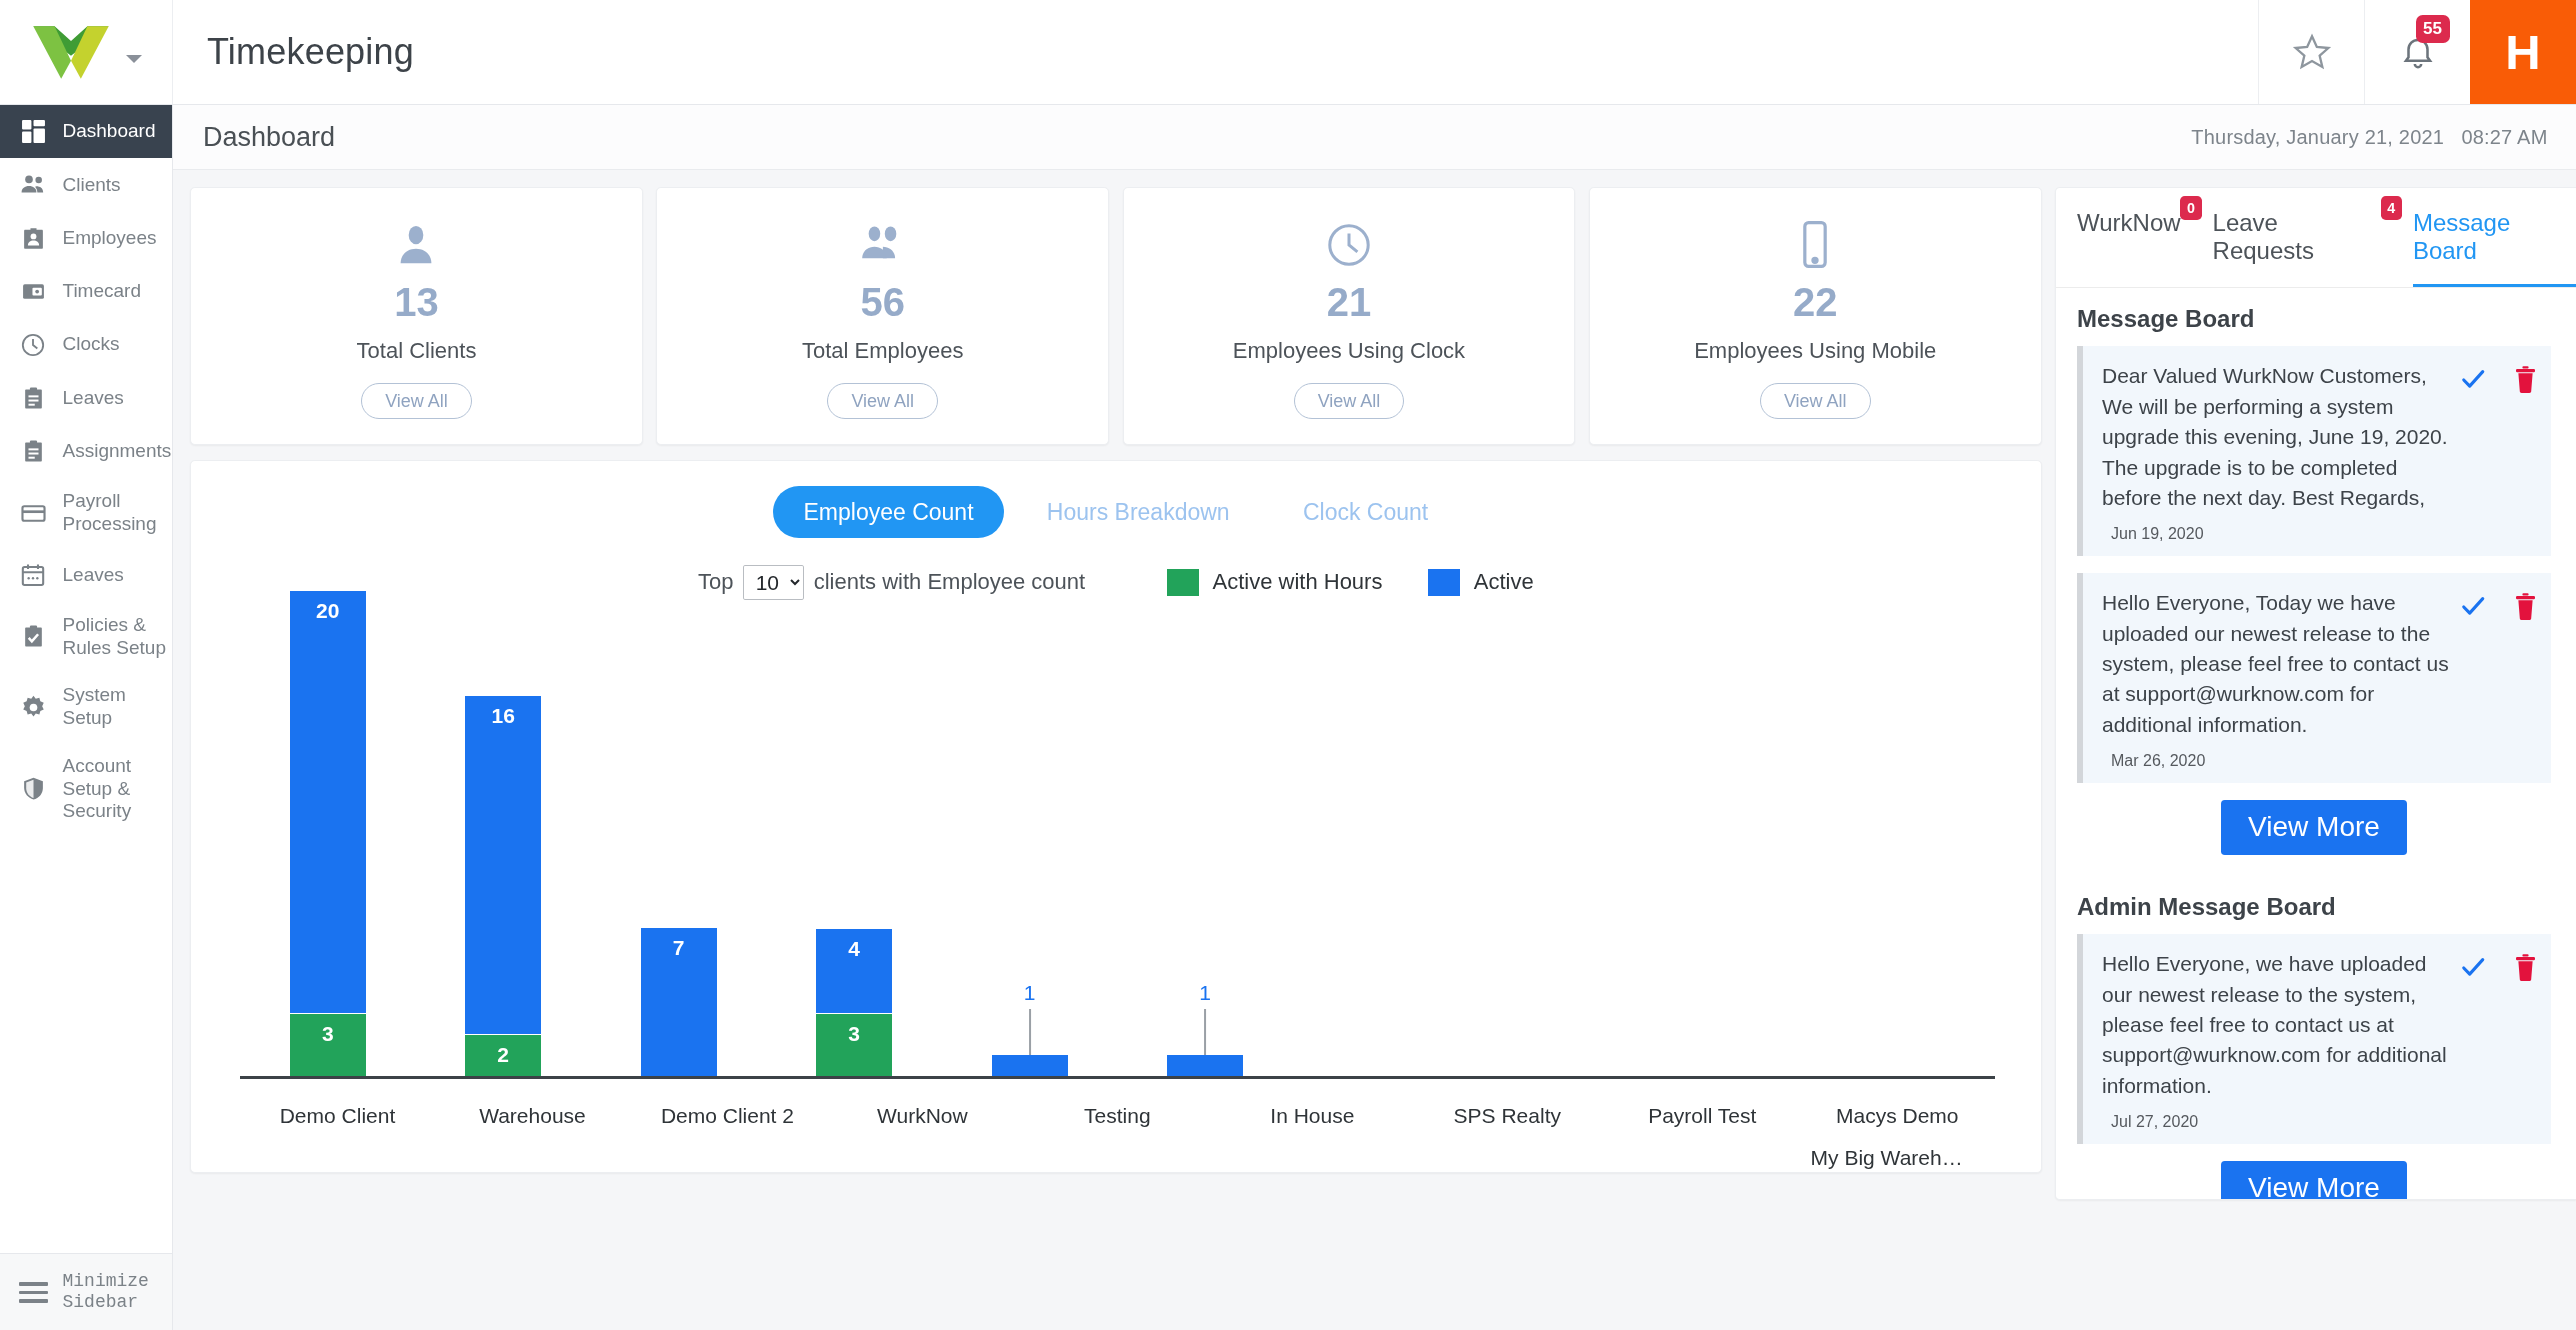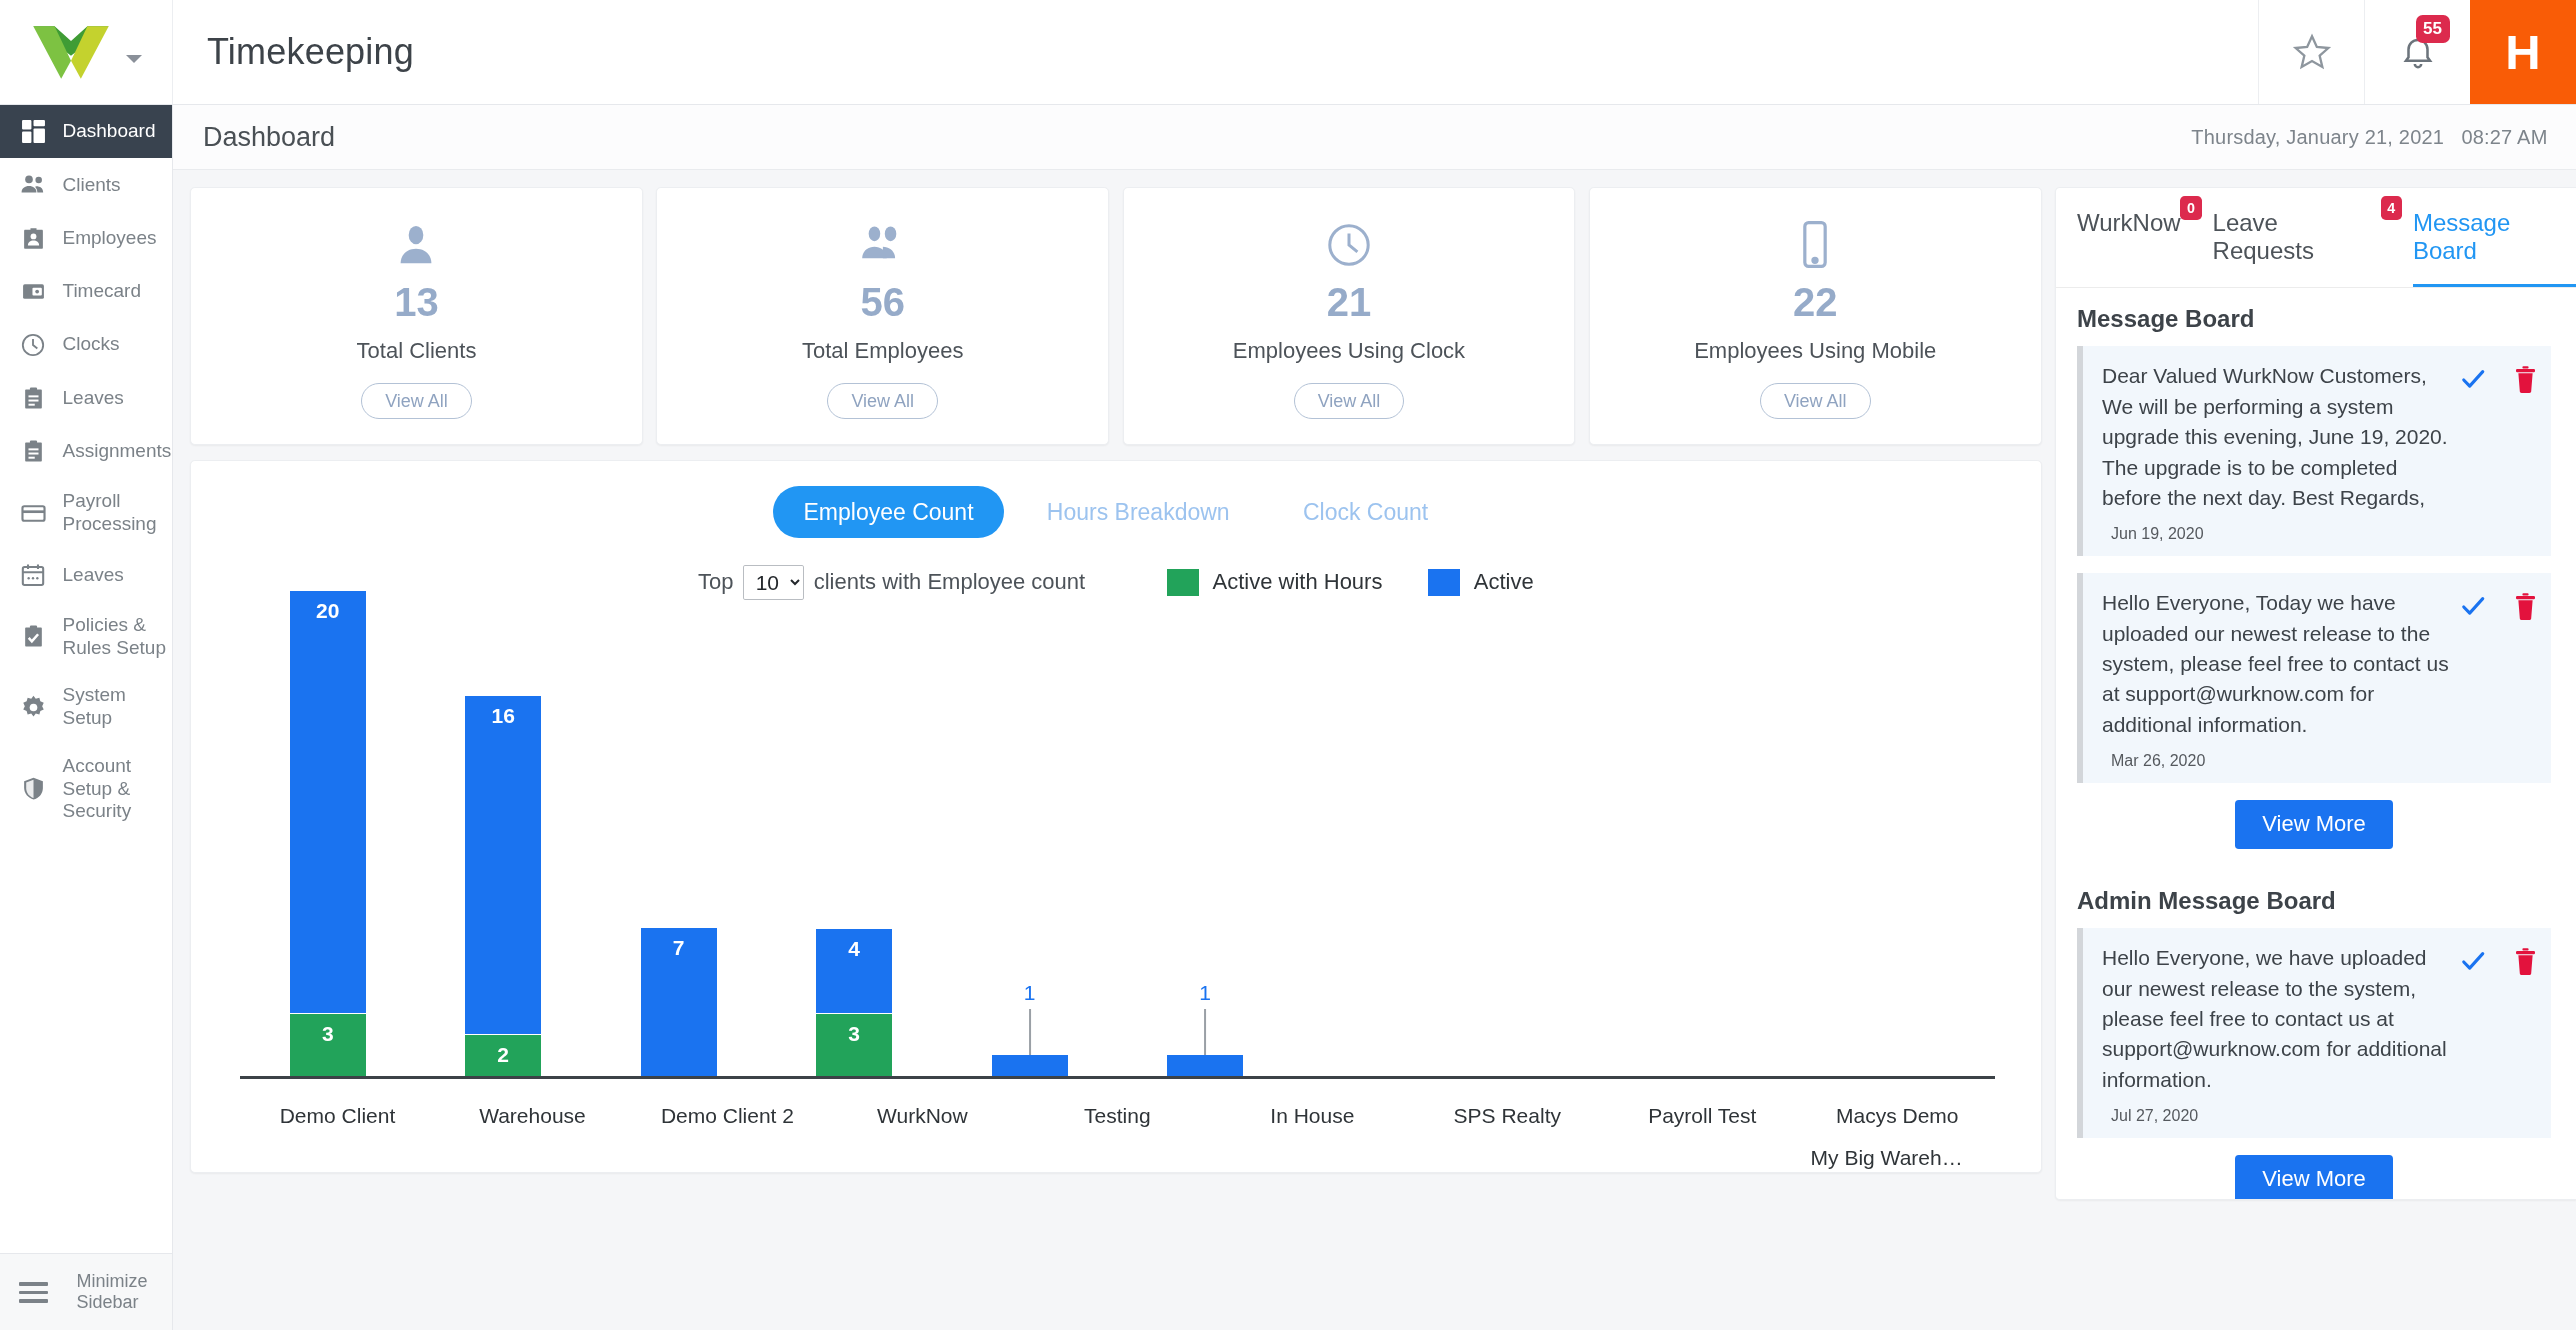--- a/index.html
+++ b/index.html
@@ -35,21 +35,21 @@
   
   .sidebar { width: 173px; background: #fff; border-right: 1px solid #e6e8ec;
              display: flex; flex-direction: column; flex: none; }
   .side-items { flex: 1; padding-top: 0; }
   .side-item { display: flex; align-items: center; gap: 15px; padding: 12.4px 0 12.4px 19px;
                color: #7b8288; font-size: 19px; cursor: pointer; min-height: 48px; }
   .side-item.active { background: #39434f; color: #fff; }
   .side-ico { width: 28.5px; height: 28.5px; flex: none; display: flex; align-items: center; justify-content: center; }
   .side-label { line-height: 1.2; }
   .side-foot { border-top: 1px solid #e6e8ec; background: #f7f8f9; padding: 17px 0 17px 19px;
-               display: flex; align-items: center; gap: 29px; color: #7b8288; font-size: 18px; cursor: pointer; }
+               display: flex; align-items: center; gap: 15px; color: #7b8288; font-size: 18px; cursor: pointer; font-family: Liberation Mono, monospace; }
   .burger span { display: block; width: 28.5px; height: 3.8px; background: #7b8288; margin: 4.8px 0; border-radius: 1px; }
 
   
   .main { flex: 1; display: flex; flex-direction: column; min-width: 0; background: #f5f6f8; }
   .crumbbar { height: 65px; background: #fcfcfd; border-bottom: 1px solid #e9ebee;
               display: flex; align-items: center; justify-content: space-between;
               padding: 0 28.5px 0 30px; flex: none; }
   .crumb { font-size: 27px; color: #4a5055; }
   .datetime { font-size: 20px; color: #7d848b; letter-spacing: 0.2px; }
   .content { flex: 1; display: flex; gap: 0; min-height: 0; padding: 17px 0 0 0; }
@@ -112,21 +112,21 @@
   .psection { padding: 17px 25px 0 21px; }
   .ptitle { font-size: 24px; font-weight: 700; color: #3d4349; margin-bottom: 13.3px; }
   .msg { background: #f2f7fc; border-left: 6.7px solid #d3d6da; padding: 15px 13.3px 13.3px 19px;
          margin-bottom: 17px; display: flex; gap: 9.5px; }
   .msg-body { flex: 1; }
   .msg-text { font-size: 21px; line-height: 1.45; color: #3d4349; }
   .msg-date { font-size: 16px; color: #55595e; margin-top: 11.4px; margin-left: 9px; }
   .msg-acts { display: flex; gap: 25px; padding-top: 3.8px; flex: none; }
   .act { cursor: pointer; }
   .viewmore { display: block; margin: 3.8px auto 21px; background: #1a73f0; color: #fff; border: none;
-              border-radius: 3.8px; padding: 11.4px 27px; font-size: 22px; cursor: pointer;
+              border-radius: 3.8px; padding: 11.4px 27px; font-size: 28px; cursor: pointer;
               font-family: "Liberation Sans", sans-serif; }
 </style>
 </head>
 <body>
 
 <div class="app">
 
   <div class="topbar">
     <div class="brand">
       <svg class="logo-w" viewBox="0 0 100 72">

